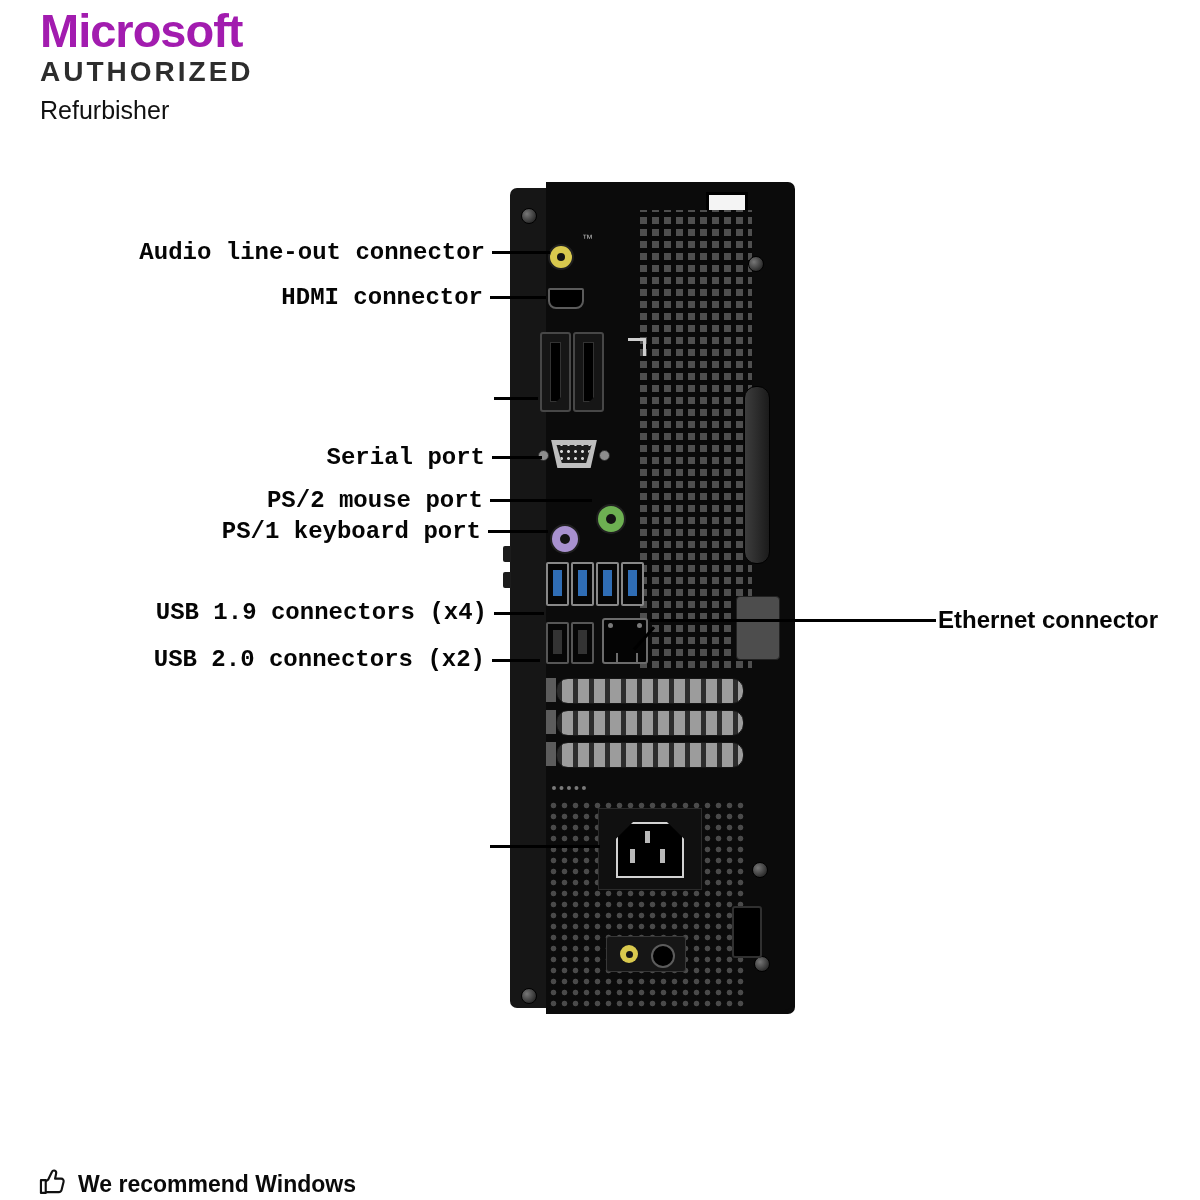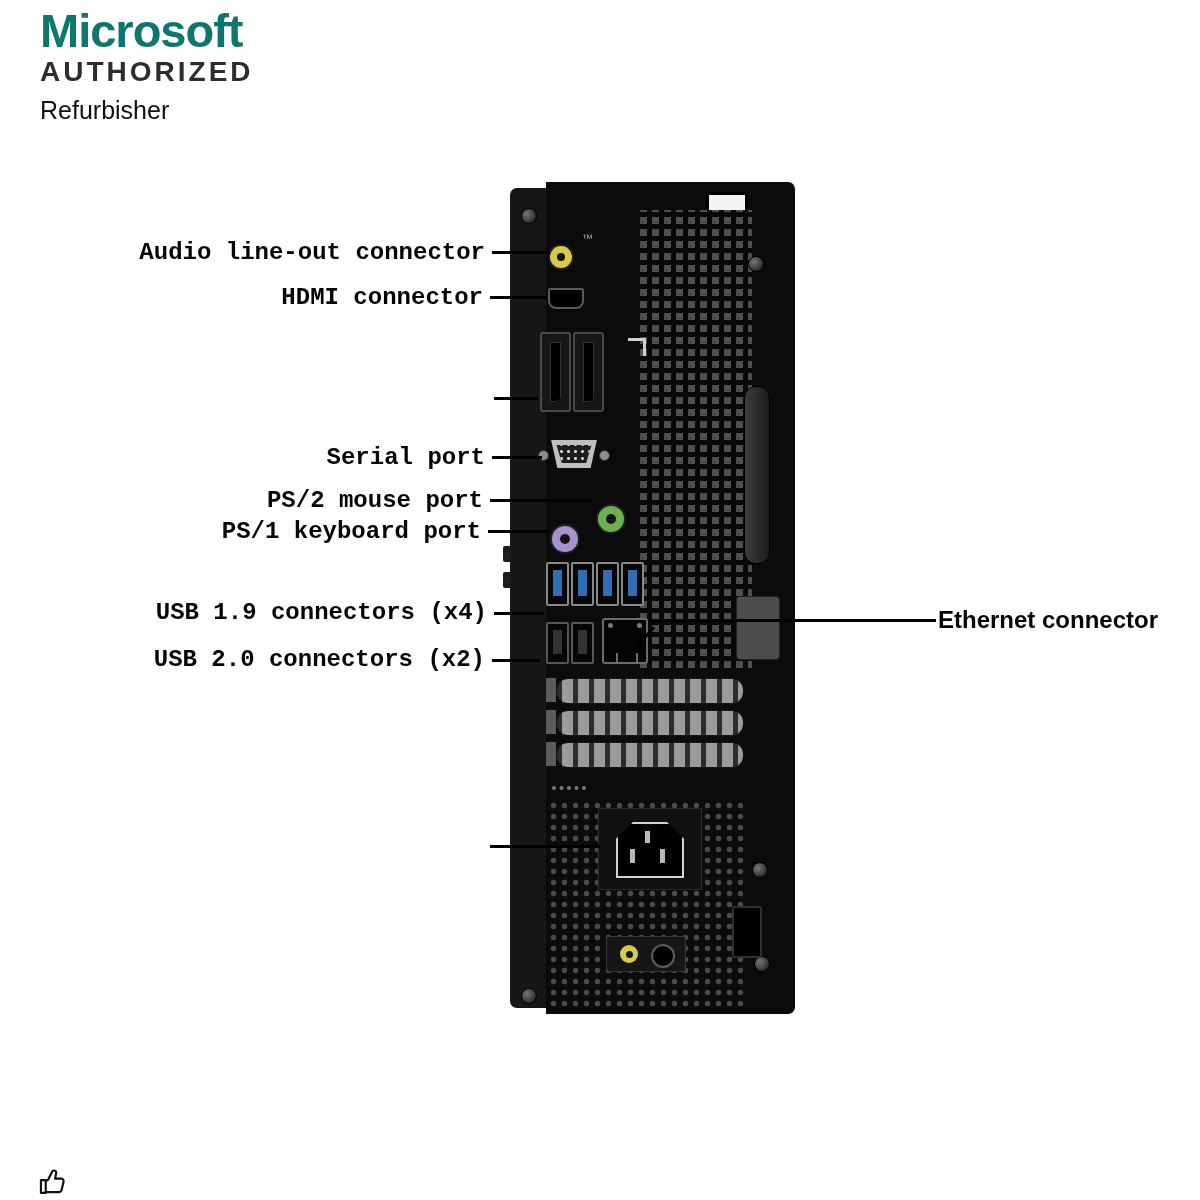--- a/index.html
+++ b/index.html
@@ -1,21 +1,21 @@
 <!DOCTYPE html>
 <html style="--c-audio: #d9c94e; --c-ps2_mouse: #6db052; --c-ps2_keyboard: #a891cf; --c-usb3: #2f6db5; --c-chassis: #0b0b0b;"><head>
 <meta charset="utf-8">
 <style>
   html,body{margin:0;padding:0;background:#fff;}
   .page{position:relative;width:1200px;height:1200px;background:#fff;overflow:hidden;
         font-family:"Liberation Sans",sans-serif;color:#000;}
 
   
   .ms-badge{position:absolute;left:40px;top:6px;}
-  .ms-brand{font-size:47px;font-weight:bold;letter-spacing:-1px;color:#0f766e;line-height:50px;}
+  .ms-brand{font-size:47px;font-weight:bold;letter-spacing:-1px;color:#a21caf;line-height:50px;}
   .ms-auth{font-size:28px;font-weight:bold;letter-spacing:3px;color:#2d2d2d;line-height:32px;}
   .ms-refurb{font-size:25px;font-weight:400;color:#111;margin-top:8px;}
 
   
   .co{position:absolute;font-size:24px;font-weight:bold;color:#050505;white-space:nowrap;line-height:26px;}
   .co-r{text-align:right;font-family:Liberation Mono, monospace;}
 
   
   .leader{position:absolute;height:0;border-top:3px solid #000;z-index:9;}
   .leader-diag{transform:rotate(-48deg);transform-origin:left center;}
@@ -239,15 +239,16 @@
   <div class="co co-r" style="right:715px;top:647px;">USB 2.0 connectors (x2)</div>
   <div class="co" style="left:938px;top:607px;">Ethernet connector</div>
 
   <div class="footer">
     <span>
       <svg width="32" height="32" viewBox="0 0 24 24" fill="none" stroke="#111" stroke-width="1.6" stroke-linejoin="round">
         <rect x="2.2" y="10.6" width="3.6" height="9.6"></rect>
         <path d="M5.8 19.6h9.7c1.1 0 2-.7 2.2-1.7l1.5-6.1c.3-1.2-.6-2.3-1.8-2.3h-4.6l.8-3.9c.2-1-.4-2-1.4-2.2-.7-.1-1.4.2-1.7.9l-2.9 6-1.8 1.3"></path>
       </svg>
     </span>
+    <span class="footer-text">We recommend Windows</span>
   </div>
 
 </div>
 
 </body></html>

